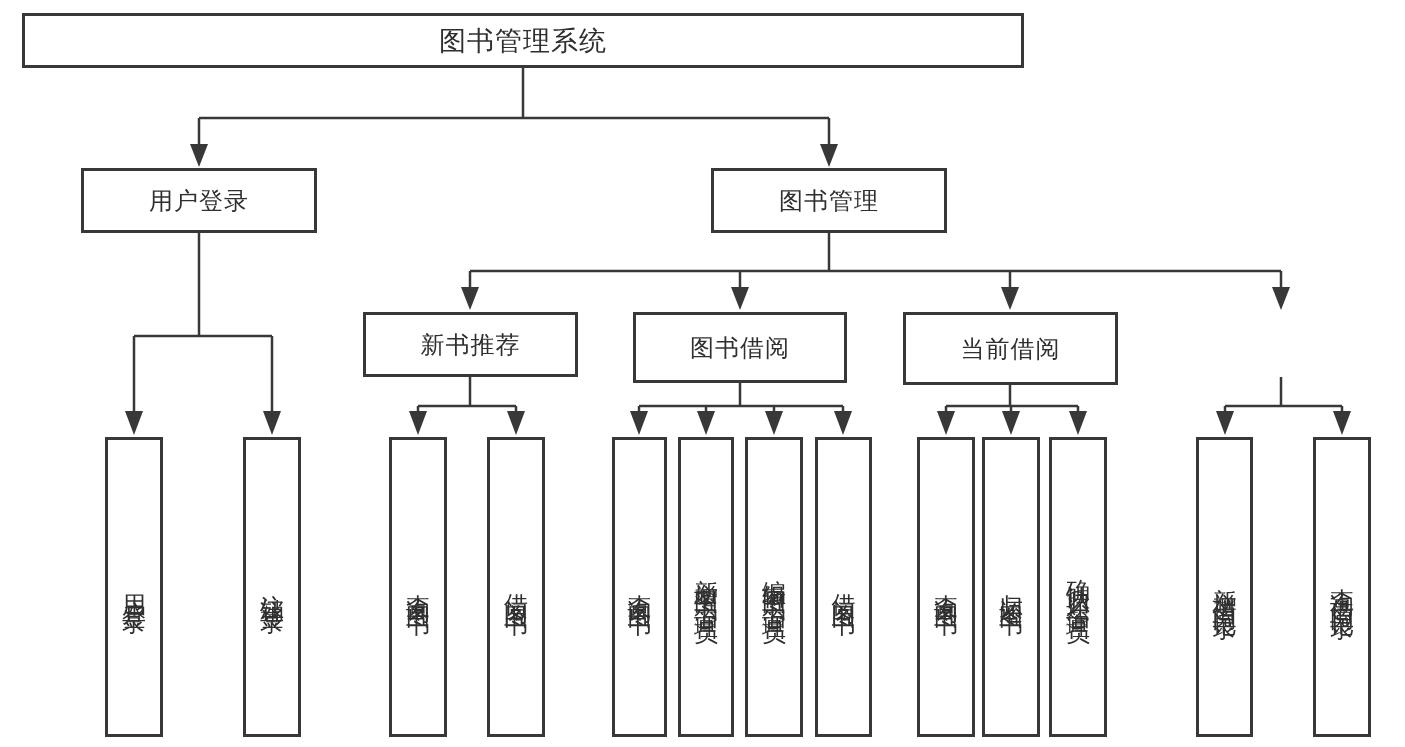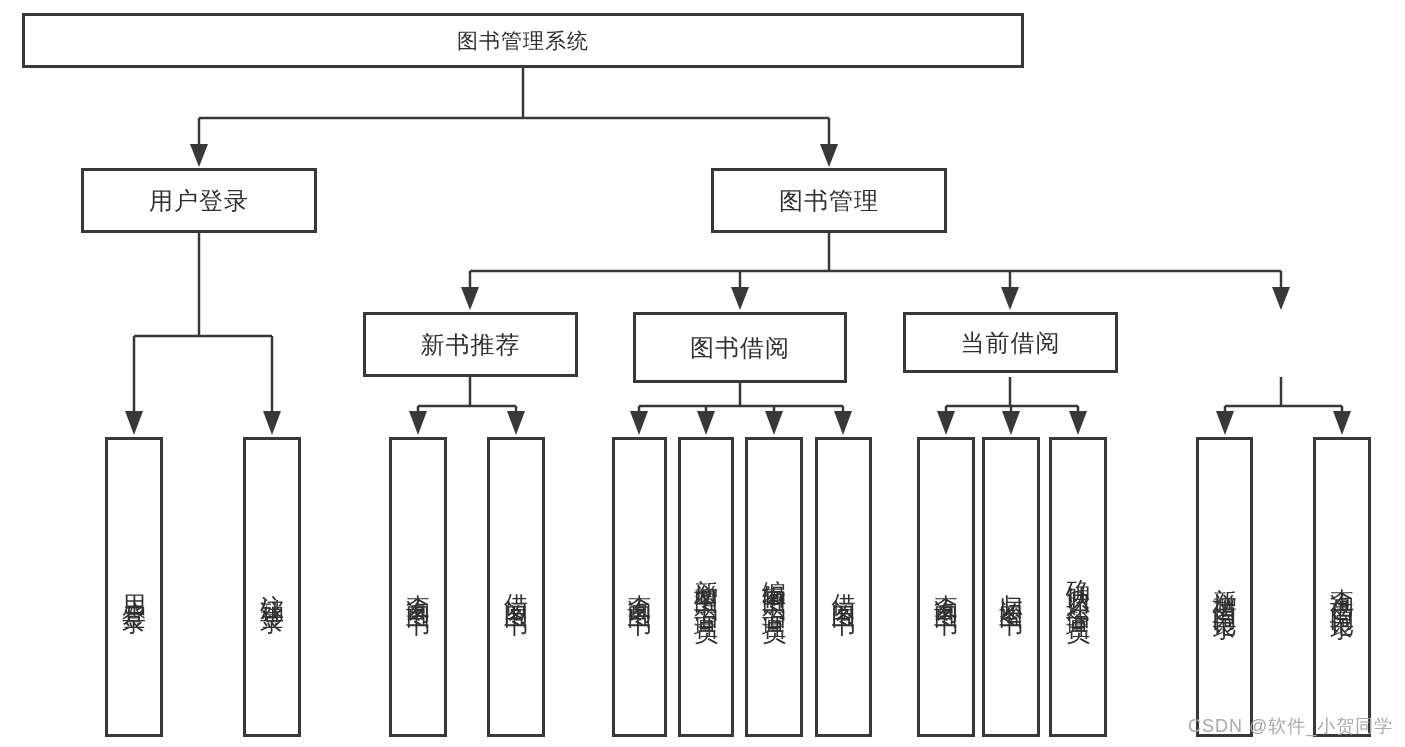--- a/index.html
+++ b/index.html
@@ -19,21 +19,21 @@
   .connectors{position:absolute;left:0;top:0;width:1405px;height:747px;}
   .connectors path,.connectors line{stroke:var(--line);stroke-width:2.5;fill:none;}
   .connectors polygon{fill:var(--line);stroke:none;}
   .box{
     position:absolute;box-sizing:border-box;
     border:3px solid var(--line);
     background:#fff;color:var(--text);
     display:flex;align-items:center;justify-content:center;
   }
   .h{font-size:24px;letter-spacing:1px;white-space:nowrap;}
-  .root{font-size:21px;letter-spacing:1px;}
+  .root{font-size:27px;letter-spacing:1px;}
   .v{
     writing-mode:vertical-rl;text-orientation:mixed;
     font-size:24px;letter-spacing:6px;line-height:1;
   }
   .watermark{
     position:absolute;left:1188px;top:714px;
     font-size:18px;color:var(--wm);letter-spacing:1px;white-space:nowrap;
   }
 </style>
 </head>
@@ -117,35 +117,34 @@
     </g>
   </svg>
 
   <div class="box h root" style="left:22px;top:13px;width:1002px;height:55px;">图书管理系统</div>
 
   <div class="box h" style="left:81px;top:168px;width:236px;height:65px;">用户登录</div>
   <div class="box h" style="left:711px;top:168px;width:236px;height:65px;">图书管理</div>
 
   <div class="box h" style="left:363px;top:312px;width:215px;height:65px;">新书推荐</div>
   <div class="box h" style="left:633px;top:312px;width:214px;height:71px;">图书借阅</div>
-  <div class="box h" style="left:903px;top:312px;width:215px;height:61px;">当前借阅</div>
+  <div class="box h" style="left:903px;top:312px;width:215px;height:73px;">当前借阅</div>
 
   <div class="box v" style="left:105px;top:437px;width:58px;height:300px;">用户登录</div>
   <div class="box v" style="left:243px;top:437px;width:58px;height:300px;">注销登录</div>
 
   <div class="box v" style="left:389px;top:437px;width:58px;height:300px;">查询图书</div>
   <div class="box v" style="left:487px;top:437px;width:58px;height:300px;">借阅图书</div>
 
   <div class="box v" style="left:612px;top:437px;width:55px;height:300px;">查询图书</div>
   <div class="box v" style="left:678px;top:437px;width:56px;height:300px;">新增图书（管理员）</div>
   <div class="box v" style="left:745px;top:437px;width:58px;height:300px;">编辑图书（管理员）</div>
   <div class="box v" style="left:815px;top:437px;width:57px;height:300px;">借阅图书</div>
 
   <div class="box v" style="left:917px;top:437px;width:58px;height:300px;">查询图书</div>
   <div class="box v" style="left:982px;top:437px;width:58px;height:300px;">归还图书</div>
   <div class="box v" style="left:1049px;top:437px;width:58px;height:300px;">确认归还（管理员）</div>
 
   <div class="box v" style="left:1196px;top:437px;width:57px;height:300px;">新增借阅记录</div>
   <div class="box v" style="left:1313px;top:437px;width:58px;height:300px;">查询借阅记录</div>
 
-  <div class="watermark">CSDN @软件_小贺同学</div>
 
 </div>
 
 </body></html>

